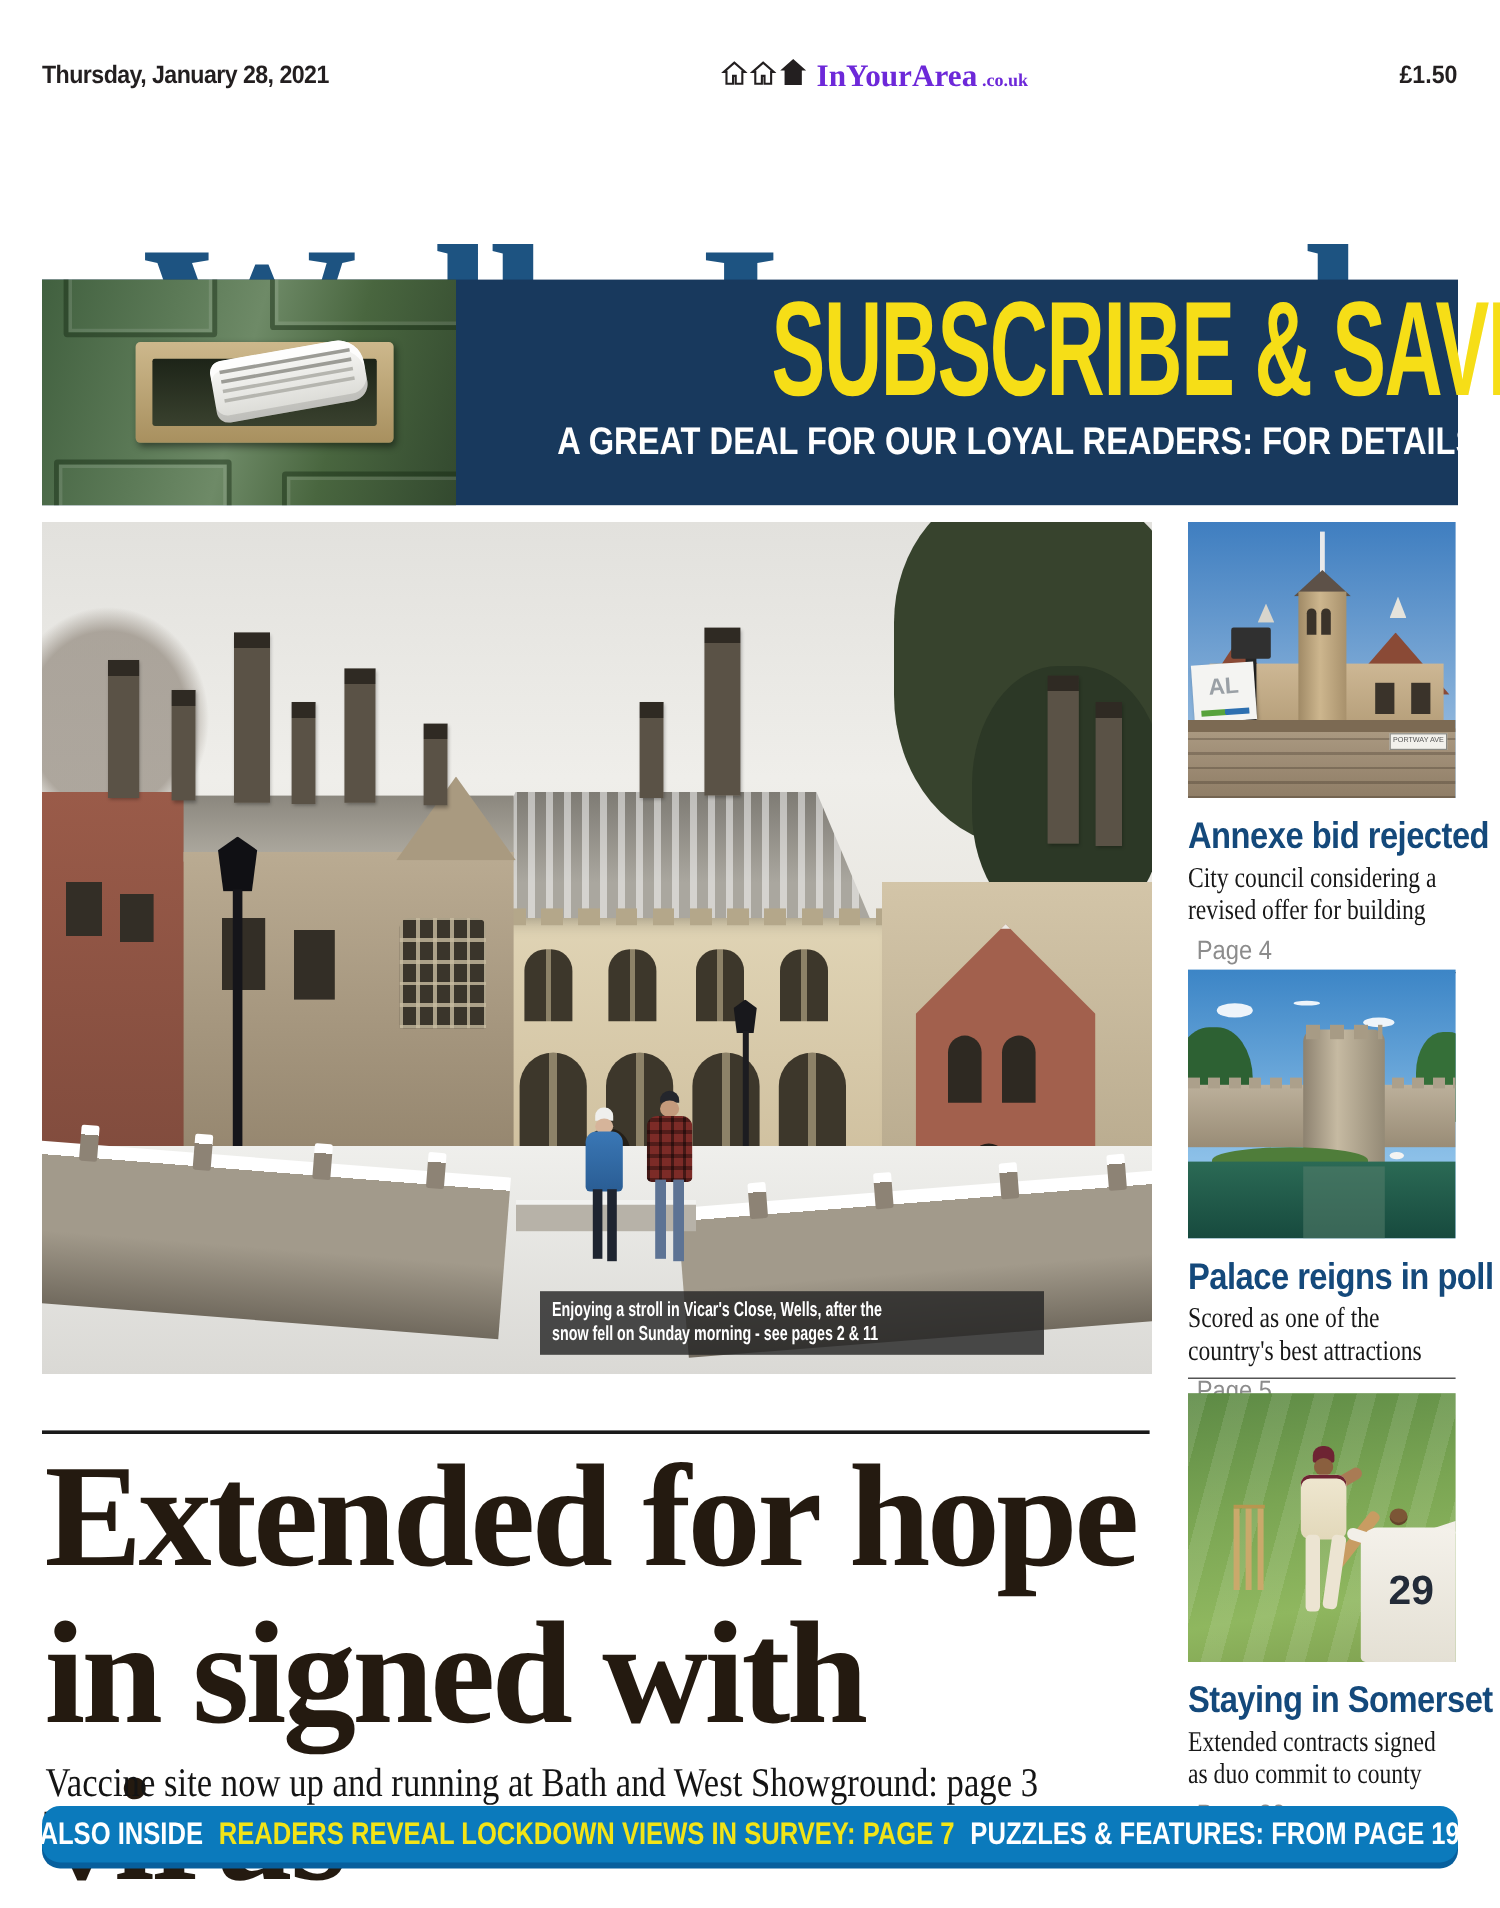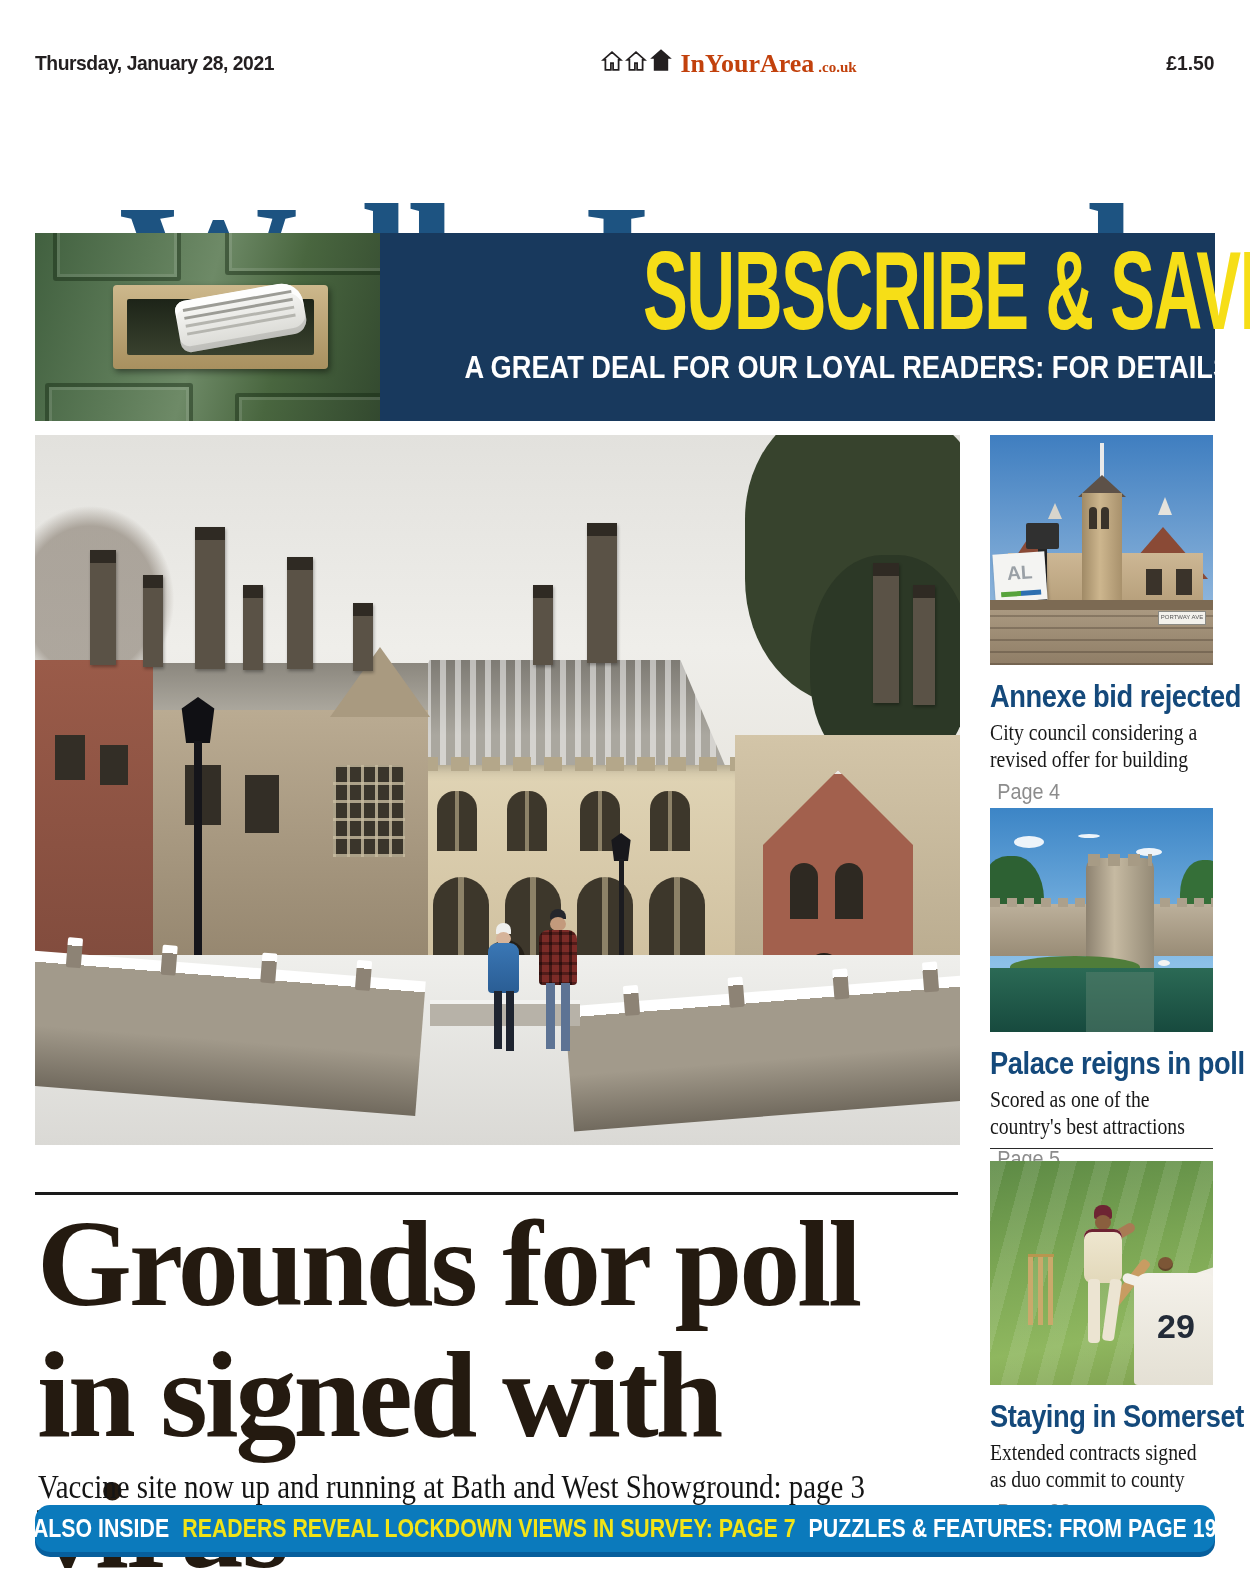--- a/index.html
+++ b/index.html
@@ -6,21 +6,21 @@
   body{width:1250px;height:1590px;background:#ffffff;position:relative;overflow:hidden;
        font-family:"Liberation Sans",sans-serif;}
   .ab{position:absolute;}
   .cx{display:inline-block;transform-origin:center;}
   .lx{display:inline-block;transform-origin:left top;}
 
   
   .topbar{position:absolute;left:35px;right:35px;top:46px;height:34px;display:flex;align-items:center;justify-content:space-between;color:#231f20;}
   .date{font-weight:bold;font-size:21px;letter-spacing:-0.5px;transform:scaleX(.92);transform-origin:left center;}
   .price{font-weight:bold;font-size:21px;transform:scaleX(.92);transform-origin:right center;}
-  .brand{display:flex;align-items:baseline;gap:4px;font-family:"Liberation Serif",serif;font-weight:bold;font-size:26px;color:#c2410c;}
+  .brand{display:flex;align-items:baseline;gap:4px;font-family:"Liberation Serif",serif;font-weight:bold;font-size:26px;color:#6d28d9;}
   .brand .suffix{font-size:15px;font-weight:bold;}
   .houses{display:flex;align-items:flex-end;gap:2px;margin-right:4px;}
 
   
   .masthead{position:absolute;left:0;right:0;top:58px;height:178px;display:flex;align-items:center;justify-content:center;
     font-family:"Liberation Serif",serif;font-weight:bold;font-size:180px;letter-spacing:-4px;color:#1d5381;line-height:1;}
 
   
   .banner{position:absolute;left:35px;top:233px;width:1180px;height:188px;background:#18395d;}
   .door{position:absolute;left:0;top:0;width:345px;height:188px;overflow:hidden;
@@ -194,20 +194,24 @@
       <div class="ab" style="left:21px;top:68px;width:8px;height:60px;background:#1e2430;"></div>
     </div>
     <div class="ab" style="left:500px;top:474px;width:46px;height:148px;">
       <div class="ab" style="left:15px;top:0;width:16px;height:10px;background:#24262c;border-radius:8px 8px 0 0;"></div>
       <div class="ab" style="left:15px;top:8px;width:16px;height:14px;background:#c39a7c;border-radius:50%;"></div>
       <div class="ab" style="left:4px;top:21px;width:38px;height:55px;border-radius:9px 9px 4px 4px;background-color:#7c2b27;background-image:repeating-linear-gradient(90deg,rgba(0,0,0,.45) 0 3px,transparent 3px 10px),repeating-linear-gradient(0deg,rgba(0,0,0,.35) 0 3px,transparent 3px 10px);"></div>
       <div class="ab" style="left:11px;top:74px;width:9px;height:66px;background:#5d7394;"></div>
       <div class="ab" style="left:26px;top:74px;width:9px;height:68px;background:#5d7394;"></div>
     </div>
 
+    <div class="caption-box">
+      <span class="lx">Enjoying a stroll in Vicar's Close, Wells, after the</span><br>
+      <span class="lx">snow fell on Sunday morning - see pages 2 &amp; 11</span>
+    </div>
   </figure>
 
   <aside class="sidebar">
 
     <div class="sb-item" style="top:0;">
       <div class="sb-img" style="height:230px;background:linear-gradient(#3f7ec0,#8fb6dc 75%);">
         <div class="ab" style="left:10px;top:98px;width:70px;height:48px;background:#8a4a36;clip-path:polygon(0 100%,45% 0,100% 100%);"></div>
         <div class="ab" style="left:128px;top:92px;width:90px;height:52px;background:#8a4a36;clip-path:polygon(0 100%,50% 0,100% 100%);"></div>
         <div class="ab" style="left:18px;top:118px;width:195px;height:60px;background:linear-gradient(#cdb794,#b29b76);"></div>
         <div class="ab" style="left:110px;top:8px;width:4px;height:44px;background:#e8e9ea;"></div>
@@ -276,21 +280,21 @@
         </div>
       </div>
       <div class="sb-title">Staying in Somerset</div>
       <div class="sb-body">Extended contracts signed as duo commit to county</div>
       <div class="sb-page">Page 38</div>
     </div>
   </aside>
 
   <div class="lead-rule"></div>
   <h2 class="headline" style="margin:0;">
-    <span>Grounds for poll</span><br>
+    <span>Extended for hope</span><br>
     <span>in signed with virus</span>
   </h2>
   <p class="subhead" style="margin:0;">Vaccine site now up and running at Bath and West Showground: page 3</p>
 
   <footer class="bottombar">
     <div class="bb-inner">
       <span class="bb-white">ALSO INSIDE</span>
       <span class="bb-yellow">READERS REVEAL LOCKDOWN VIEWS IN SURVEY: PAGE 7</span>
       <span class="bb-white">PUZZLES &amp; FEATURES: FROM PAGE 19</span>
     </div>

